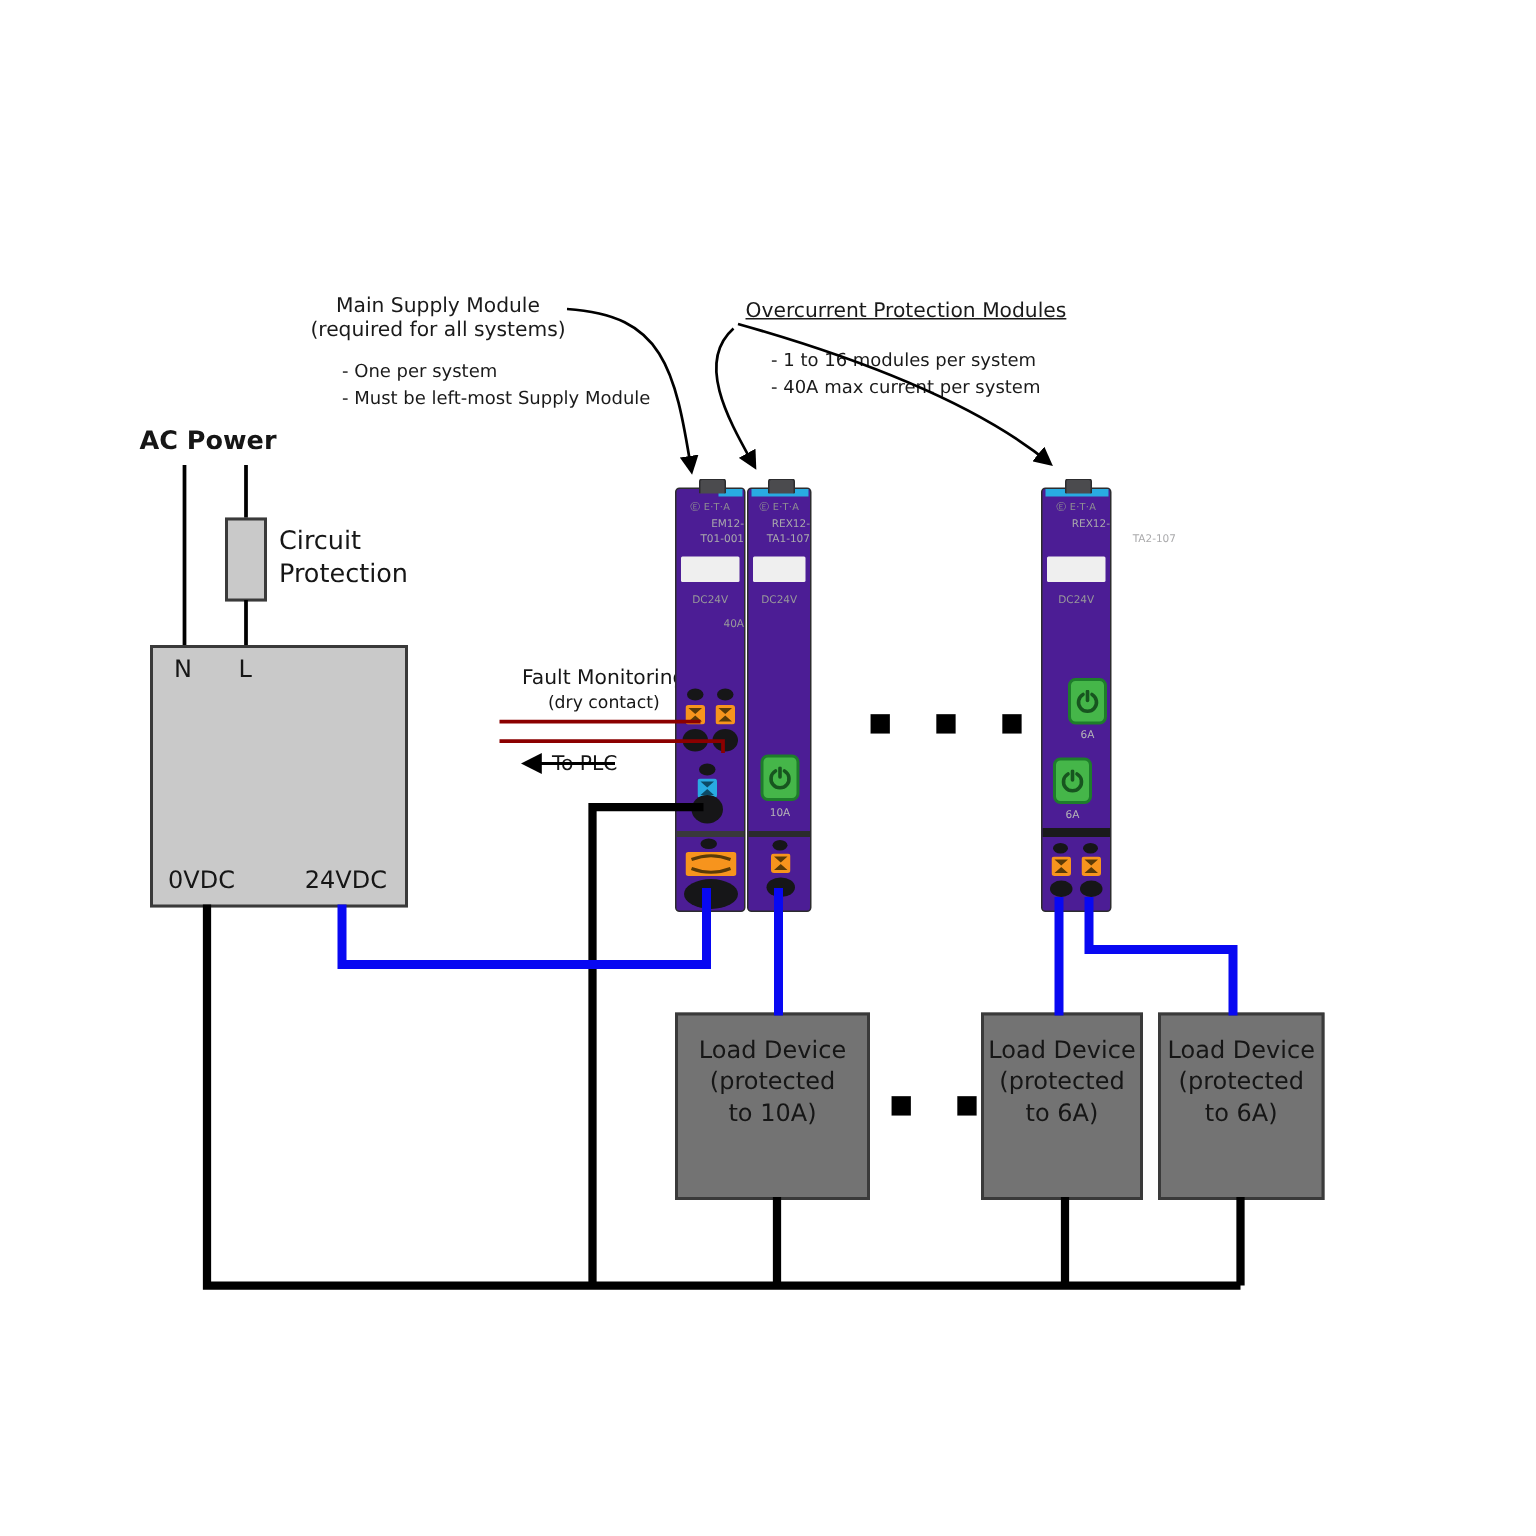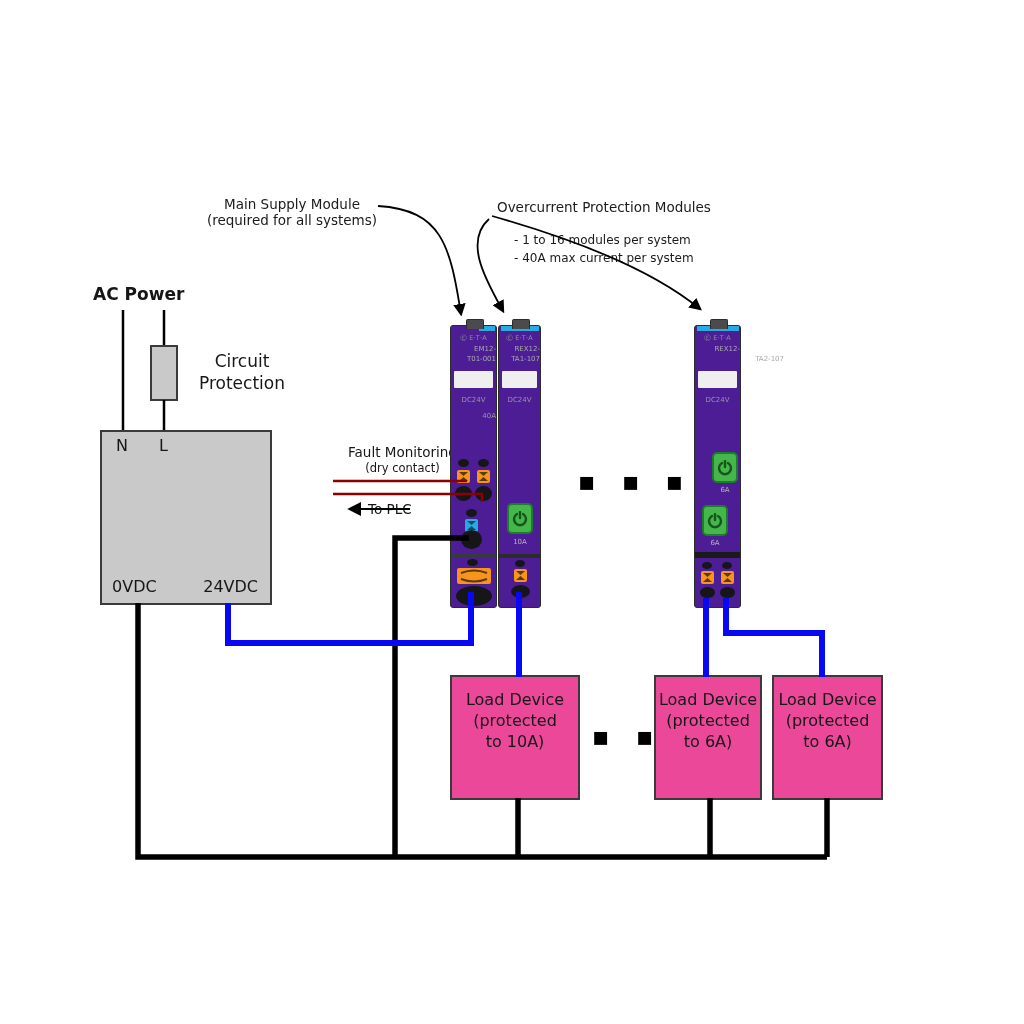--- a/index.html
+++ b/index.html
@@ -5,27 +5,27 @@
   html,body{margin:0;padding:0;background:#ffffff;}
   #canvas{position:relative;width:1024px;height:1024px;background:#ffffff;
           font-family:"DejaVu Sans","Liberation Sans",sans-serif;color:#161616;overflow:hidden;}
   .abs{position:absolute;}
   #title{top:72px;left:0;width:1024px;text-align:center;font-size:35px;color:#141414;}
   
   .ann-h{font-size:13.5px;color:#1a1a1a;}
   .ann-b{font-size:12px;color:#1a1a1a;line-height:18px;white-space:pre;}
   #ann-main{top:196px;left:192px;width:200px;text-align:center;line-height:16px;}
   #ann-main-bullets{top:238px;left:228px;text-align:left;}
-  #ann-oc{top:199px;left:497px;}
+  #ann-oc{top:199px;left:497px;text-decoration:underline;}
   #ann-oc-bullets{top:231px;left:514px;}
   
   #ac-label{top:284px;left:93px;font-size:17px;font-weight:bold;}
   .graybox{background:#c9c9c9;border:2px solid #3a3a3a;box-sizing:border-box;}
   #cp-box{top:345px;left:150px;width:28px;height:56px;border-width:2px;}
-  #cp-label{top:350px;left:186px;width:112px;font-size:17px;line-height:22px;text-align:center;}
+  #cp-label{top:350px;left:186px;width:112px;font-size:17px;line-height:22px;}
   #psu{top:430px;left:100px;width:172px;height:175px;}
   #psu .corner{font-size:16px;top:4px;}
   #psu-n{left:14px;} #psu-l{left:57px;}
   #psu-text{top:38px;left:0;width:100%;text-align:center;font-size:17px;line-height:23px;}
   #psu-neg{left:10px;bottom:7px;font-size:16px;} #psu-pos{right:12px;bottom:7px;font-size:16px;}
   
   #fault1{top:444px;left:330px;width:145px;text-align:center;font-size:13.5px;}
   #fault2{top:461px;left:330px;width:145px;text-align:center;font-size:11.5px;}
   #toplc{top:501px;left:368px;font-size:13.5px;}
   
@@ -37,21 +37,21 @@
   .brand{position:absolute;top:8px;left:0;width:100%;text-align:center;font-size:6.5px;color:#909092;letter-spacing:.2px;}
   .model{position:absolute;left:0;width:100%;text-align:right;font-size:7px;color:#aaaaac;}
   .whiteband{position:absolute;top:45px;left:3px;right:3px;height:17px;background:#efefef;border-radius:1px;}
   .volt{position:absolute;top:70px;left:0;width:100%;text-align:center;font-size:7px;color:#98989a;}
   .rating{position:absolute;left:0;width:100%;text-align:right;font-size:7px;color:#98989a;}
   .chip{position:absolute;font-size:7px;color:#b5b5b7;text-align:center;}
   .oval{position:absolute;background:#161618;border-radius:50%;}
   .divider{position:absolute;left:0;width:100%;}
   .pwrbtn{position:absolute;width:26px;height:31px;background:#45b649;border:2px solid #1e7d2b;border-radius:5px;box-sizing:border-box;display:flex;align-items:center;justify-content:center;}
   
-  .loadbox{position:absolute;top:675px;height:125px;background:#ec4899;border:2px solid #3a3a3a;box-sizing:border-box;
+  .loadbox{position:absolute;top:675px;height:125px;background:#737373;border:2px solid #3a3a3a;box-sizing:border-box;
            text-align:center;font-size:16px;line-height:21px;padding-top:12px;}
   #load1{left:450px;width:130px;} #load2{left:654px;width:108px;} #load3{left:772px;width:111px;}
   .dots{position:absolute;font-size:26px;letter-spacing:9px;color:#000;line-height:1;}
   #dots-mod{top:468px;left:578px;} #dots-load{top:723px;left:592px;}
   #wires{position:absolute;top:0;left:0;z-index:20;pointer-events:none;}
   .z2{z-index:2;} .z3{z-index:3;}
 </style>
 </head>
 <body>
 
@@ -83,20 +83,24 @@
 
     <path d="M378,206 C442,210 450,245 461,314" stroke="#000" stroke-width="1.8" fill="none" marker-end="url(#ah)"></path>
     <path d="M489,219 C463,242 487,282 503,311" stroke="#000" stroke-width="1.8" fill="none" marker-end="url(#ah)"></path>
     <path d="M492,216 C570,238 650,268 700,309" stroke="#000" stroke-width="1.8" fill="none" marker-end="url(#ah)"></path>
   </svg>
 
 
   <div id="ann-main" class="abs ann-h">
     <div>Main Supply Module</div>
     <div>(required for all systems)</div>
+  </div>
+  <div id="ann-main-bullets" class="abs">
+    <div class="ann-b">- One per system</div>
+    <div class="ann-b">- Must be left-most Supply Module</div>
   </div>
 
   <div id="ann-oc" class="abs ann-h">Overcurrent Protection Modules</div>
   <div id="ann-oc-bullets" class="abs">
     <div class="ann-b">- 1 to 16 modules per system</div>
     <div class="ann-b">- 40A max current per system</div>
   </div>
 
   <div id="ac-label" class="abs">AC Power</div>
   <div id="cp-box" class="abs graybox z2"></div>

